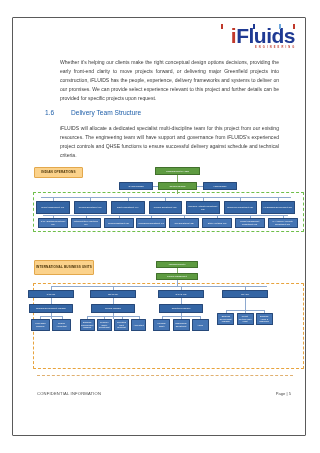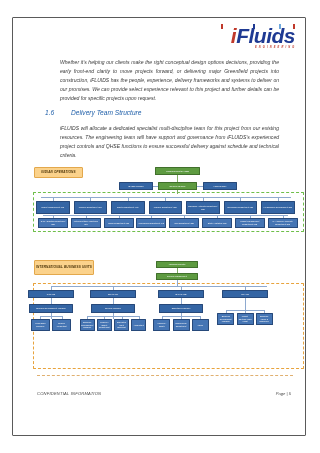--- a/index.html
+++ b/index.html
@@ -5,21 +5,20 @@
   html,body{margin:0;padding:0;background:#ffffff;}
   body{
     width:320px;height:453px;overflow:hidden;position:relative;
     font-family:"Liberation Sans",sans-serif;
     -webkit-font-smoothing:antialiased;
   }
   .page{
     position:absolute;left:12px;top:17px;width:294px;height:419px;
     background:#ffffff;border:1px solid #5a5a5a;box-sizing:border-box;
     border-radius:1px;
-    font-style:italic;
   }
   
   .logo{
     position:absolute;right:10px;top:7px;text-align:right;line-height:1;
   }
   .logo-word{
     font-family:"Liberation Sans",sans-serif;
     font-weight:bold;font-size:21px;letter-spacing:-0.5px;
     color:#1f3a93;white-space:nowrap;
   }

